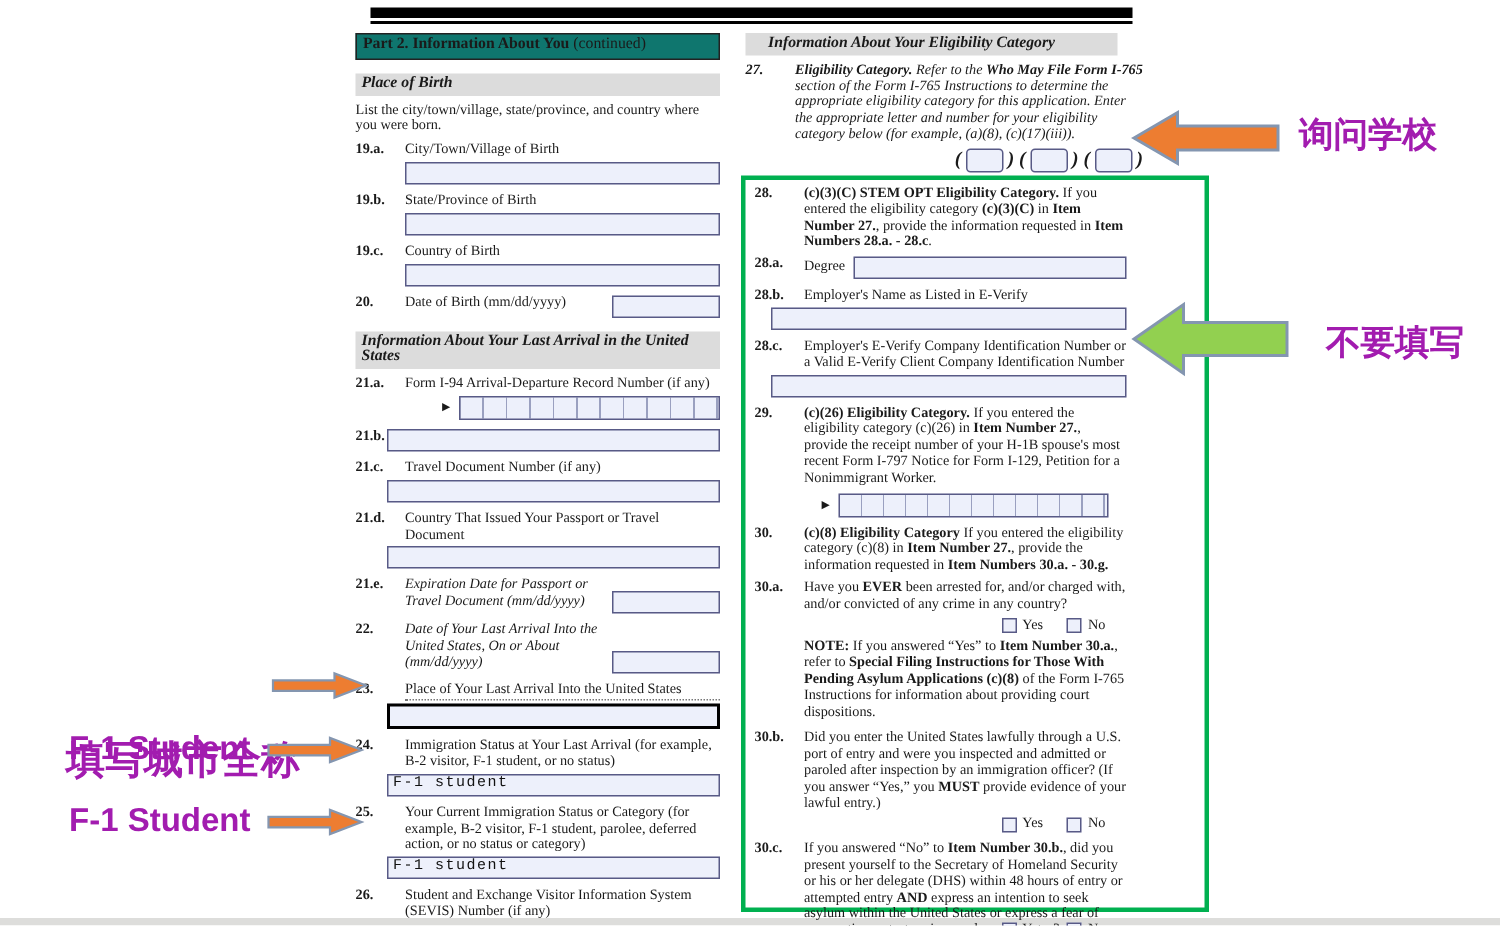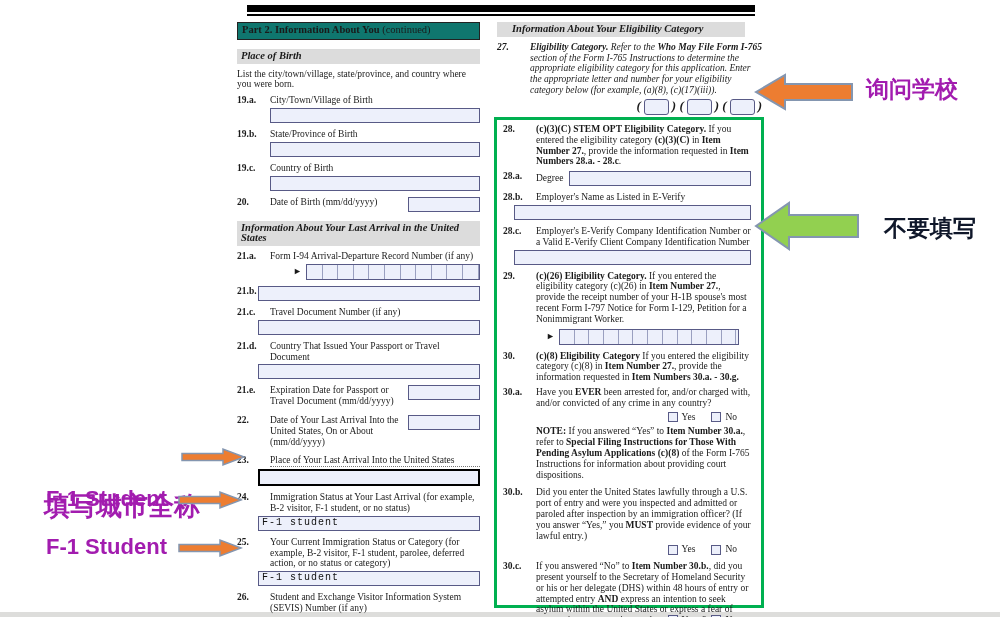--- a/index.html
+++ b/index.html
@@ -31,46 +31,46 @@
   .num  { width:33px; flex:none; font-weight:bold; }
   .body { flex:1; min-width:0; }
   .label { margin-bottom:2px; }
 
   .ibox { height:15px; background:#edf0fb; border:1px solid #585a86; }
   .ibox.hl { border:2px solid #000; height:17px; }
   .ibox.mono { font-family:"Liberation Mono","DejaVu Sans Mono",monospace;
                font-size:10px; letter-spacing:1px; padding:1px 3px; color:#111; }
   .small-box { width:72px; flex:none; }
   .row { display:flex; }
-  .row.bottom { align-items:flex-start; }
+  .row.bottom { align-items:flex-end;font-style:italic; }
   .seg { background-color:#edf0fb;
          background-image:repeating-linear-gradient(90deg, transparent 0, transparent 14.6px, #9aa0c0 14.6px, #9aa0c0 15.6px);
          border:1px solid #585a86; height:16px; }
   .arrow-glyph { font-size:9px; margin:2px 4px 0 0; flex:none; }
 
   .cat-row { display:flex; justify-content:flex-end; align-items:center; gap:2px;
              margin:3px 2px 6px 0; font-weight:bold; font-size:13px; }
   .cat-box { width:25px; height:16px; background:#edf0fb; border:1px solid #585a86;
              border-radius:3px; margin:0 1px; }
 
-  .green-box { position:absolute; left:494px; top:117px; width:270px; height:491px;
+  .green-box { position:absolute; left:494px; top:117px; width:312px; height:491px;
                border:3px solid #00B050; }
   .gb-inner { position:absolute; left:6px; top:4px; width:248px; }
 
   .cb-row { display:flex; justify-content:flex-end; align-items:center; gap:16px;
             padding-right:14px; margin:3px 0 4px 0; }
   .cb { display:flex; align-items:center; gap:4px;text-align:right; }
   .cb .box { width:10px; height:10px; background:#edf0fb; border:1px solid #585a86; }
 
   .rich b { font-weight:bold; }
 
   
   .ann-text { position:absolute; font-family:"Liberation Sans", sans-serif; font-weight:bold; }
   .ann-orange { color:#a21caf; }
-  .ann-green  { color:#0f172a; }
+  .ann-green  { color:#a21caf; }
   .ann-svg { position:absolute; }
 </style>
 </head>
 <body>
 
 <div class="stage">
 
   <div class="rule-thick"></div>
   <div class="rule-thin"></div>
   <div class="bottom-edge"></div>

